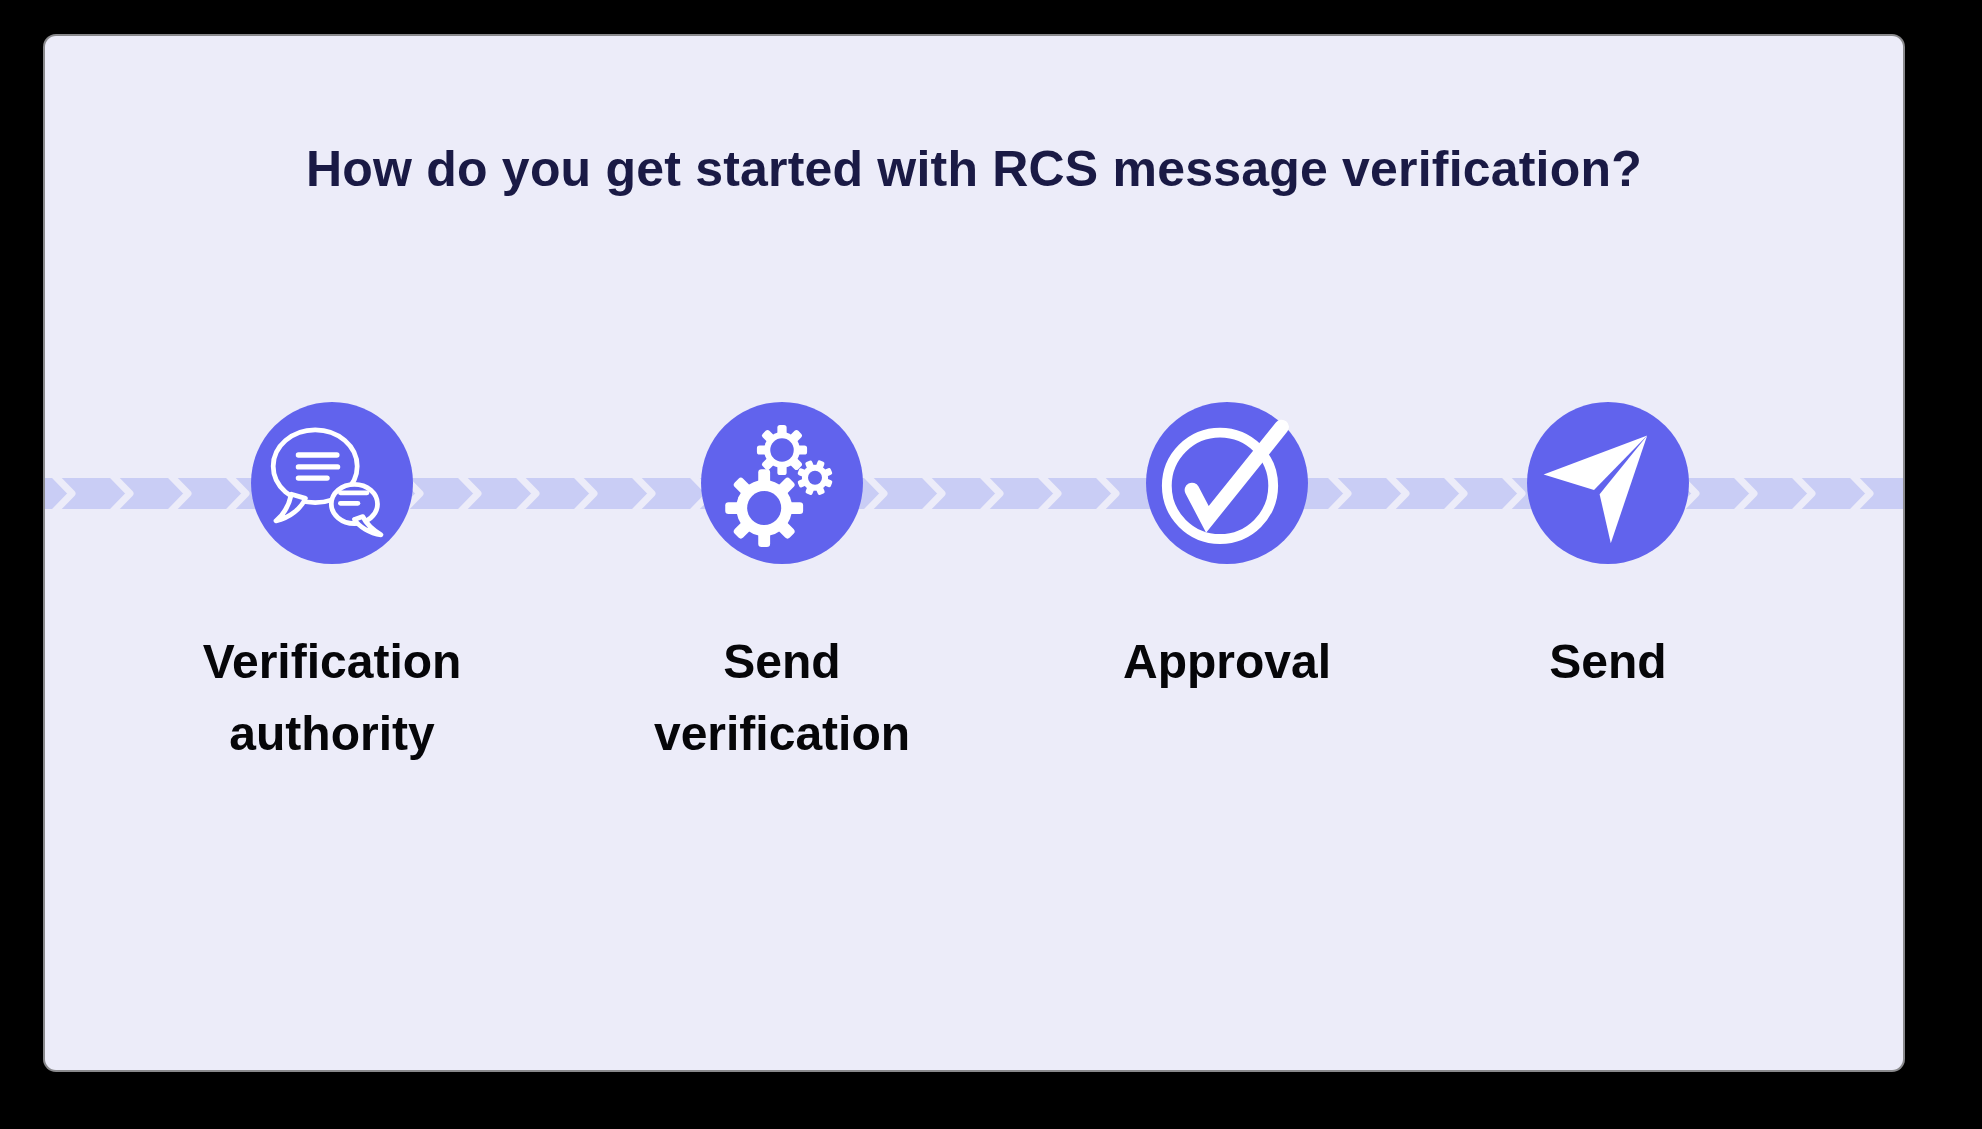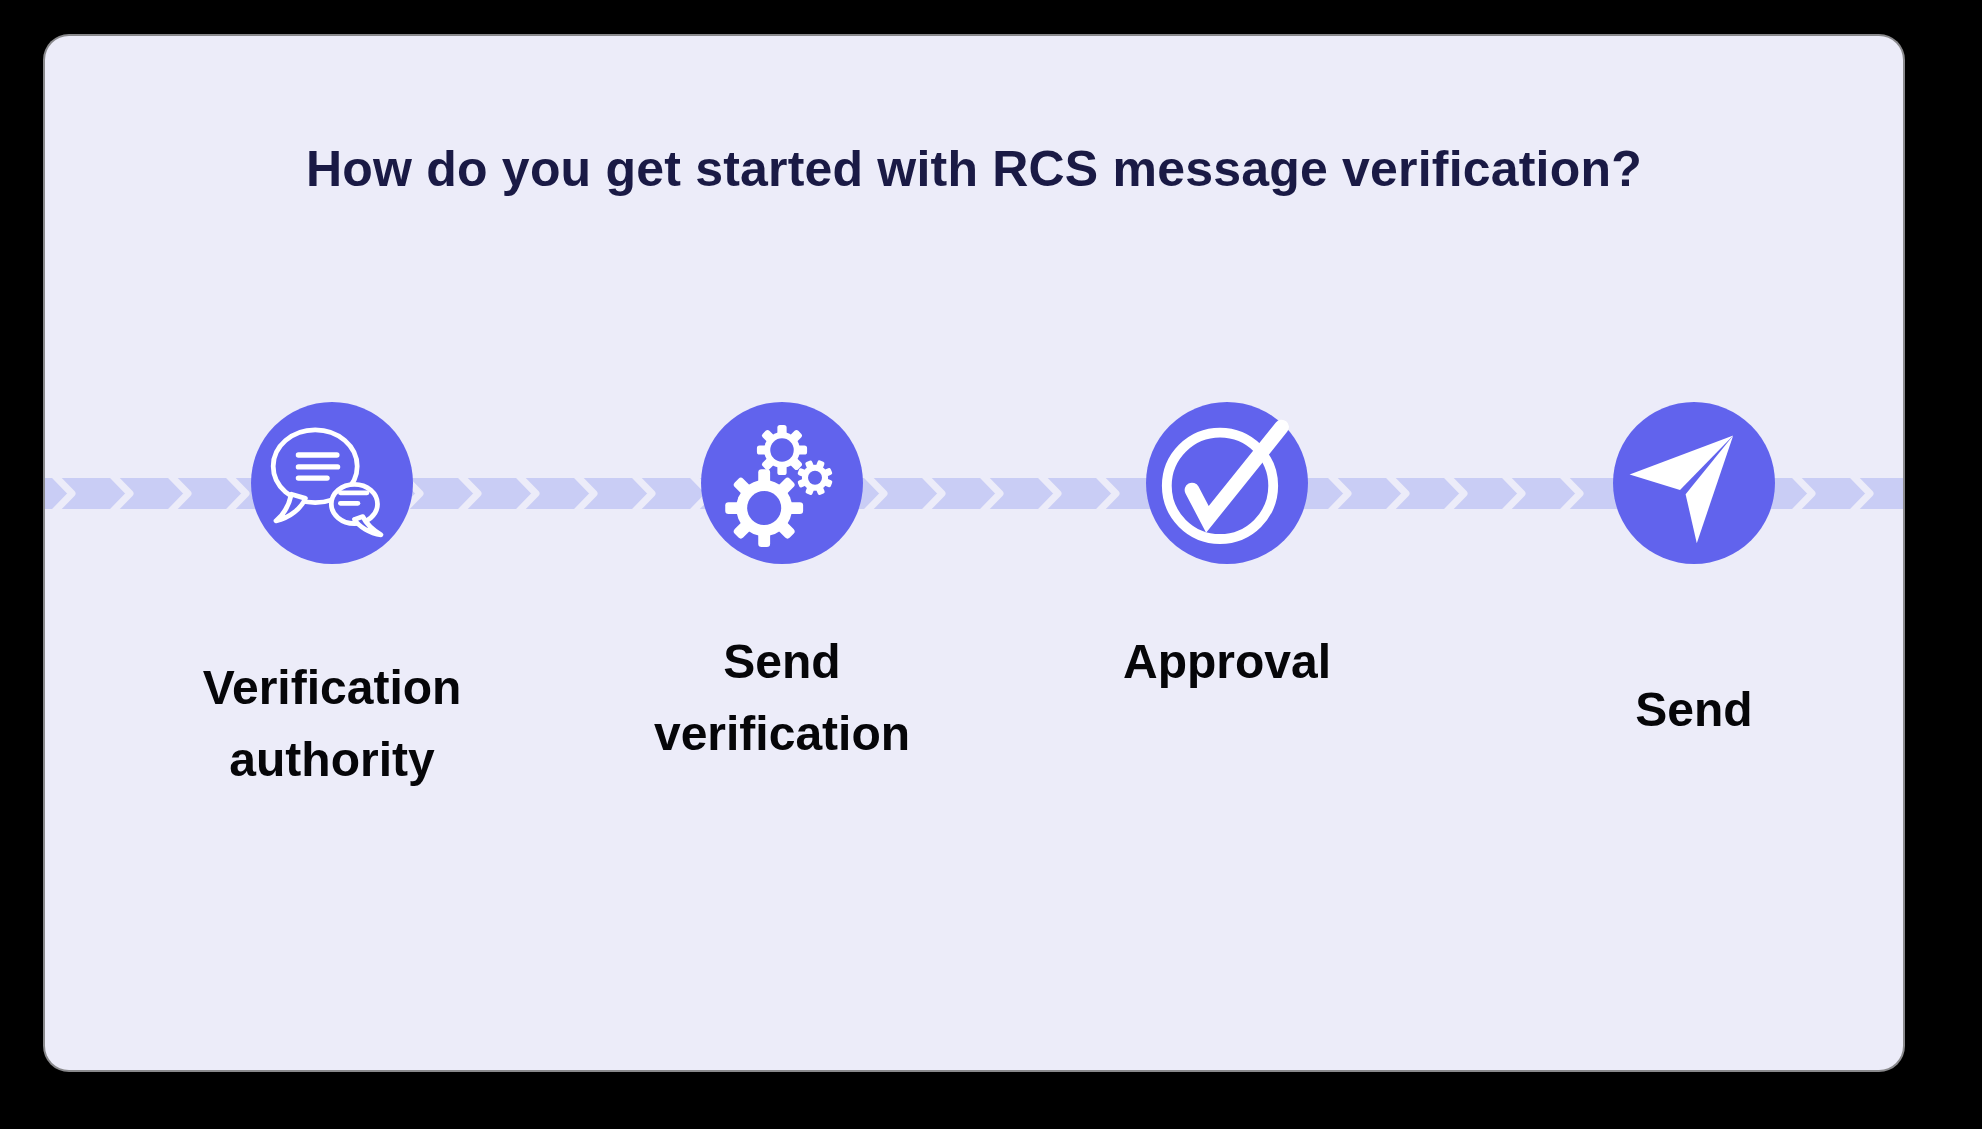--- a/index.html
+++ b/index.html
@@ -16,21 +16,21 @@
   body{
     background:var(--background);
     font-family:"Liberation Sans","DejaVu Sans",sans-serif;
     position:relative;
   }
   .card{
     position:absolute;
     left:45px; top:36px;
     width:1858px; height:1034px;
     background:var(--card);
-    border-radius:24px;
+    border-radius:11px;
     box-shadow:0 0 0 2px rgba(250,250,255,.55), 0 18px 40px rgba(0,0,0,.9);
     overflow:hidden;
   }
   .title{
     position:absolute;
     top:104px; left:0; width:100%;
     text-align:center;
     font-size:50px;
     font-weight:700;
     letter-spacing:.2px;
@@ -44,24 +44,24 @@
   }
   .step{
     position:absolute;
     top:366px;
     width:380px;
     margin-left:-190px;
     display:flex;
     flex-direction:column;
     align-items:center;
   }
-  .step-1{left:287px;gap:26px;}
+  .step-1{left:287px;}
   .step-2{left:737px;}
   .step-3{left:1182px;}
-  .step-4{left:1649px;gap:48px;}
+  .step-4{left:1563px;}
   .circle{
     width:162px; height:162px;
     border-radius:50%;
     background:var(--accent);
     display:flex;
     align-items:center;
     justify-content:center;
     flex:0 0 auto;
   }
   .label{

